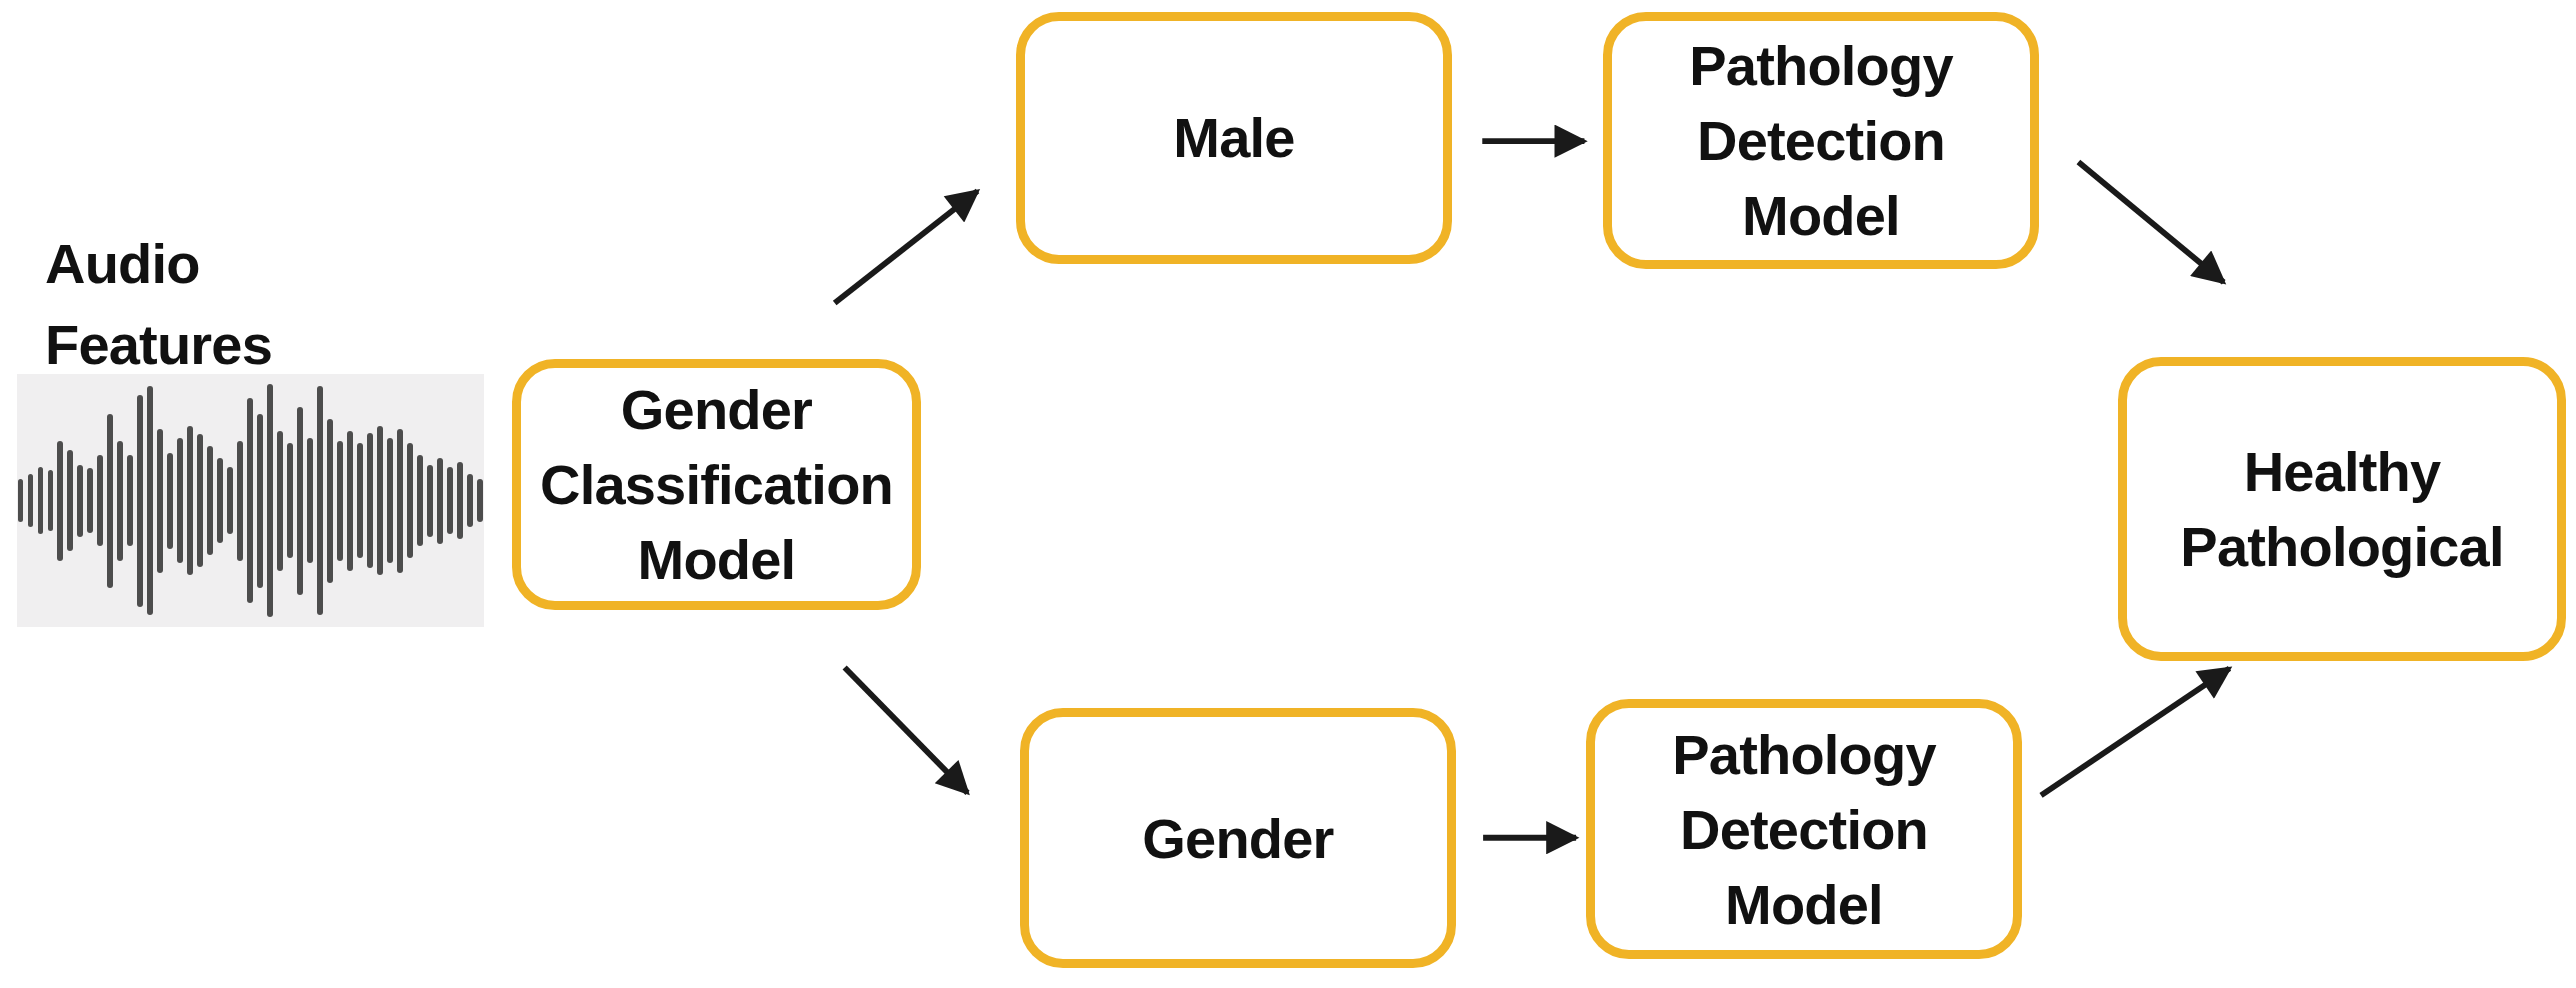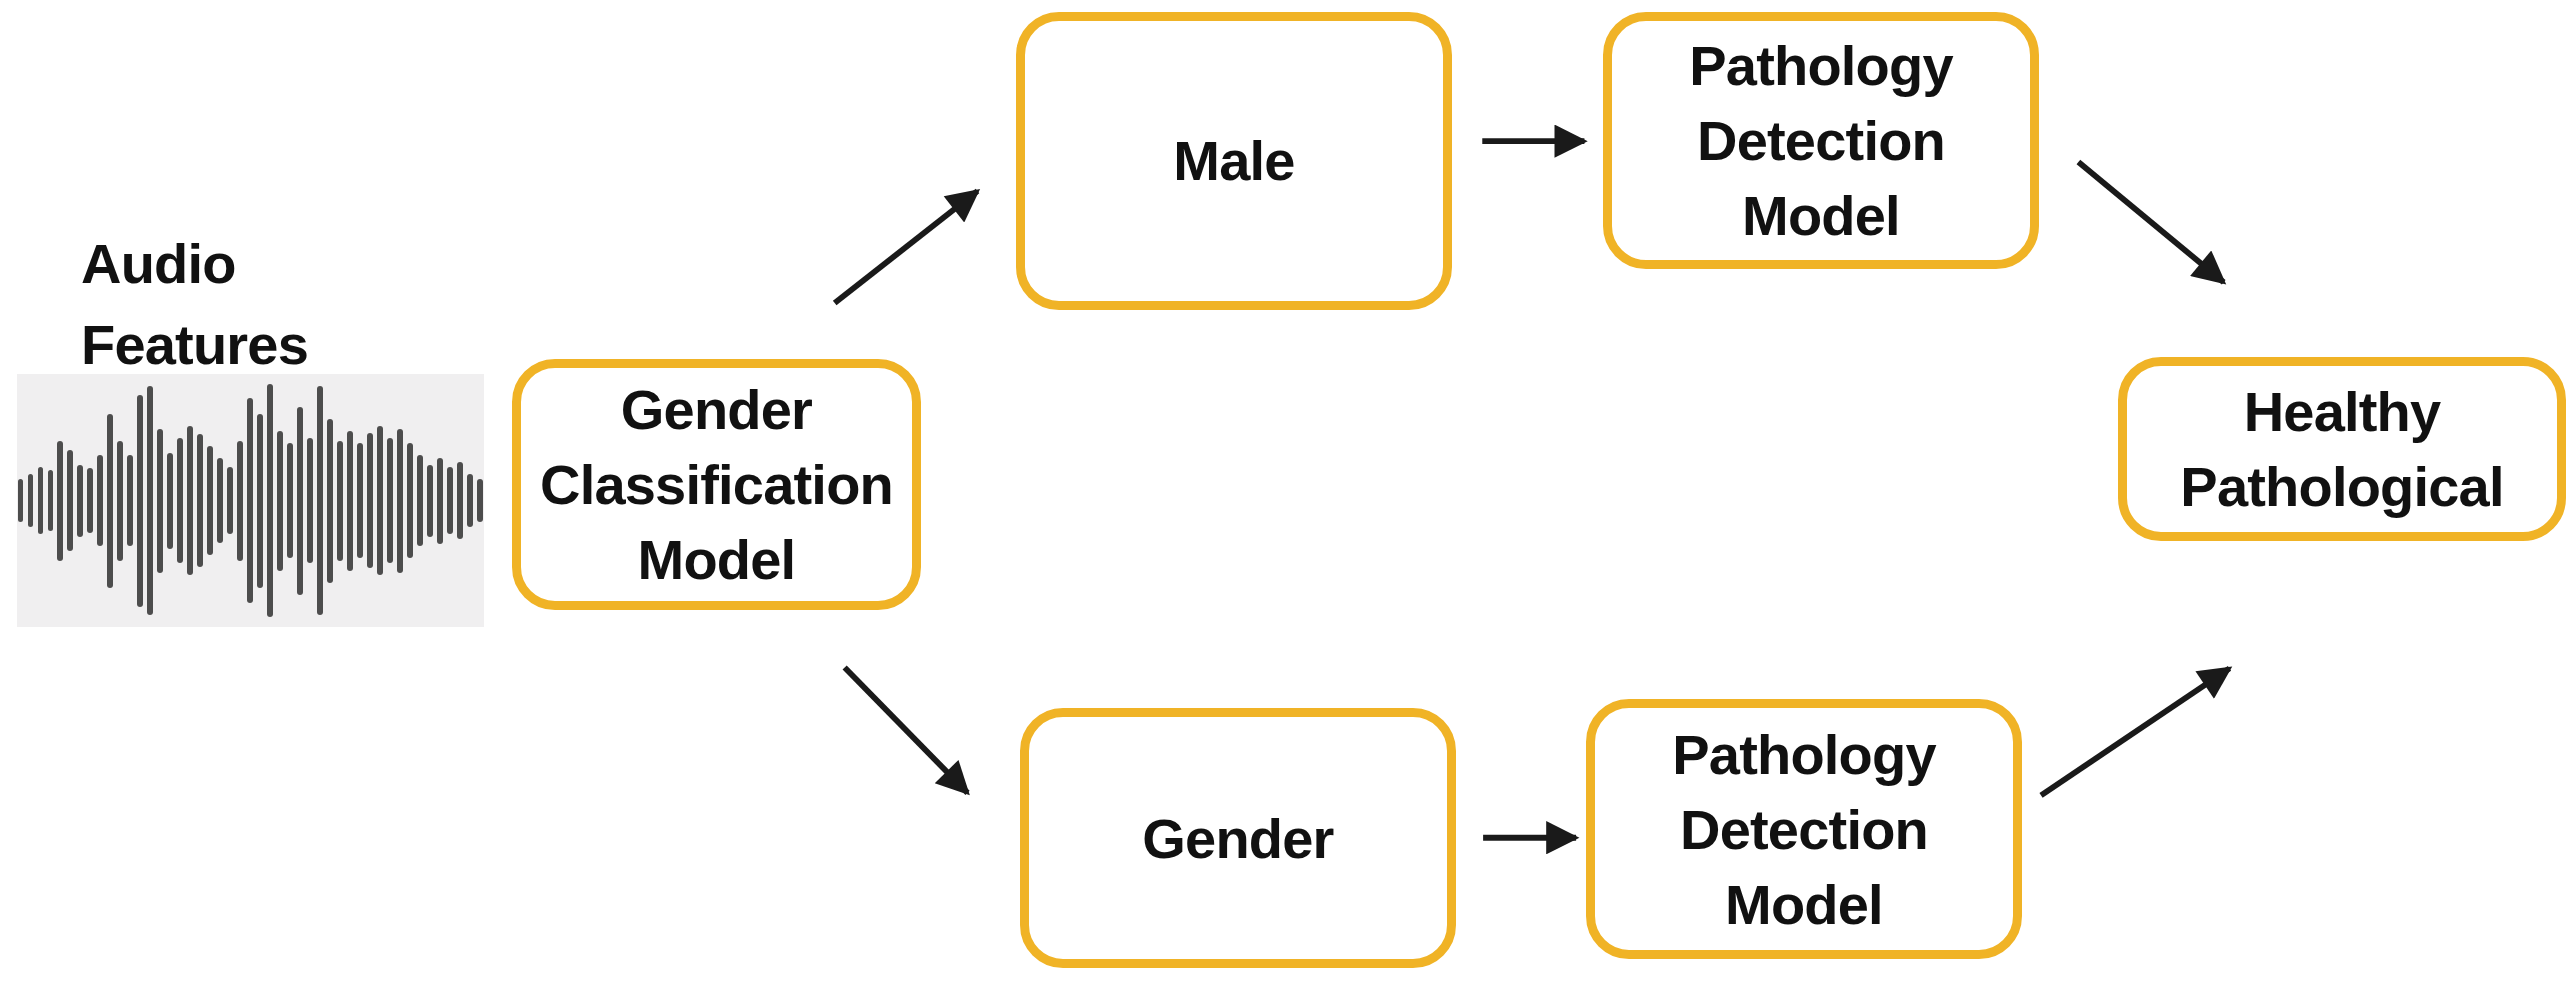--- a/index.html
+++ b/index.html
@@ -31,37 +31,36 @@
     justify-content: center;
     text-align: center;
     font-weight: 700;
     font-size: 56px;
     line-height: 75px;
     letter-spacing: -0.8px;
     color: var(--text, #111111);
     white-space: pre-line;
   }
   #node-gender      { left: 512px;  top: 359px; width: 409px; height: 251px; }
-  #node-male        { left: 1016px; top: 11.6px;  width: 436px; height: 298px; }
+  #node-male        { left: 1016px; top: 11.6px;  width: 436px; height: 252px; }
   #node-path-top    { left: 1603px; top: 11.6px;  width: 436px; height: 257px; }
   #node-female      { left: 1020px; top: 708px; width: 436px; height: 260px; }
   #node-path-bottom { left: 1586px; top: 699px; width: 436px; height: 260px; }
-  #node-healthy     { left: 2118px; top: 357px; width: 448px; height: 184px; }
+  #node-healthy     { left: 2118px; top: 357px; width: 448px; height: 304px; }
 
   #audio-label {
     position: absolute;
     left: 45px;
     top: 223px;
     font-weight: 700;
     font-size: 56px;
     line-height: 81px;
     letter-spacing: -0.8px;
     color: var(--text, #111111);
     white-space: pre-line;
-    margin-left: 36px;
   }
   #waveform {
     position: absolute;
     left: 16.6px;
     top: 374px;
     width: 467px;
     height: 253px;
     background: var(--waveform-bg, #F0EFF0);
     display: flex;
     flex-direction: row;

